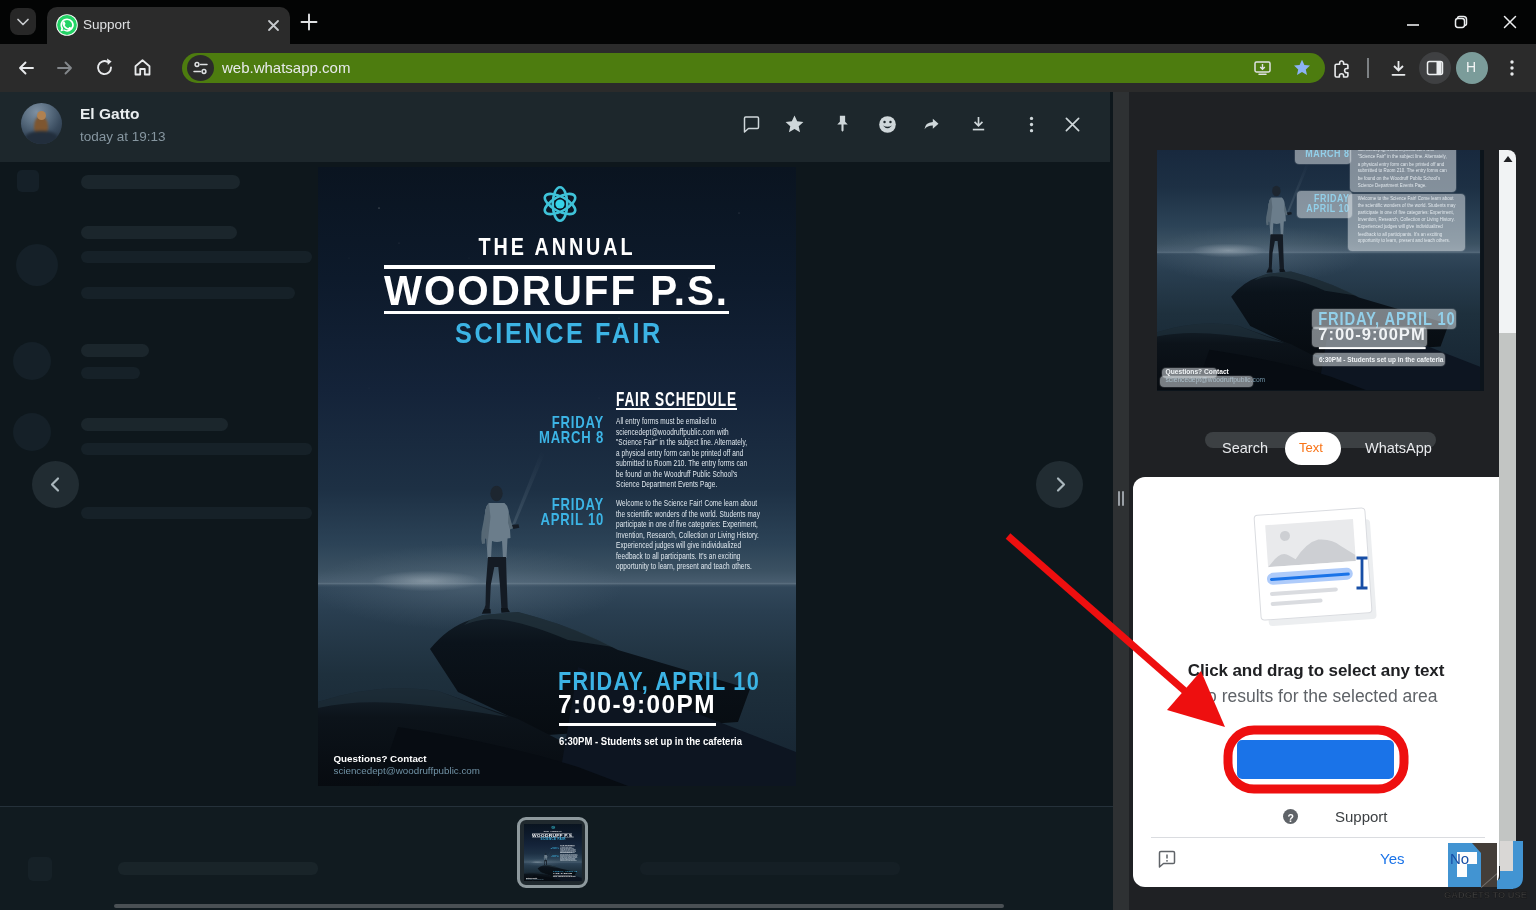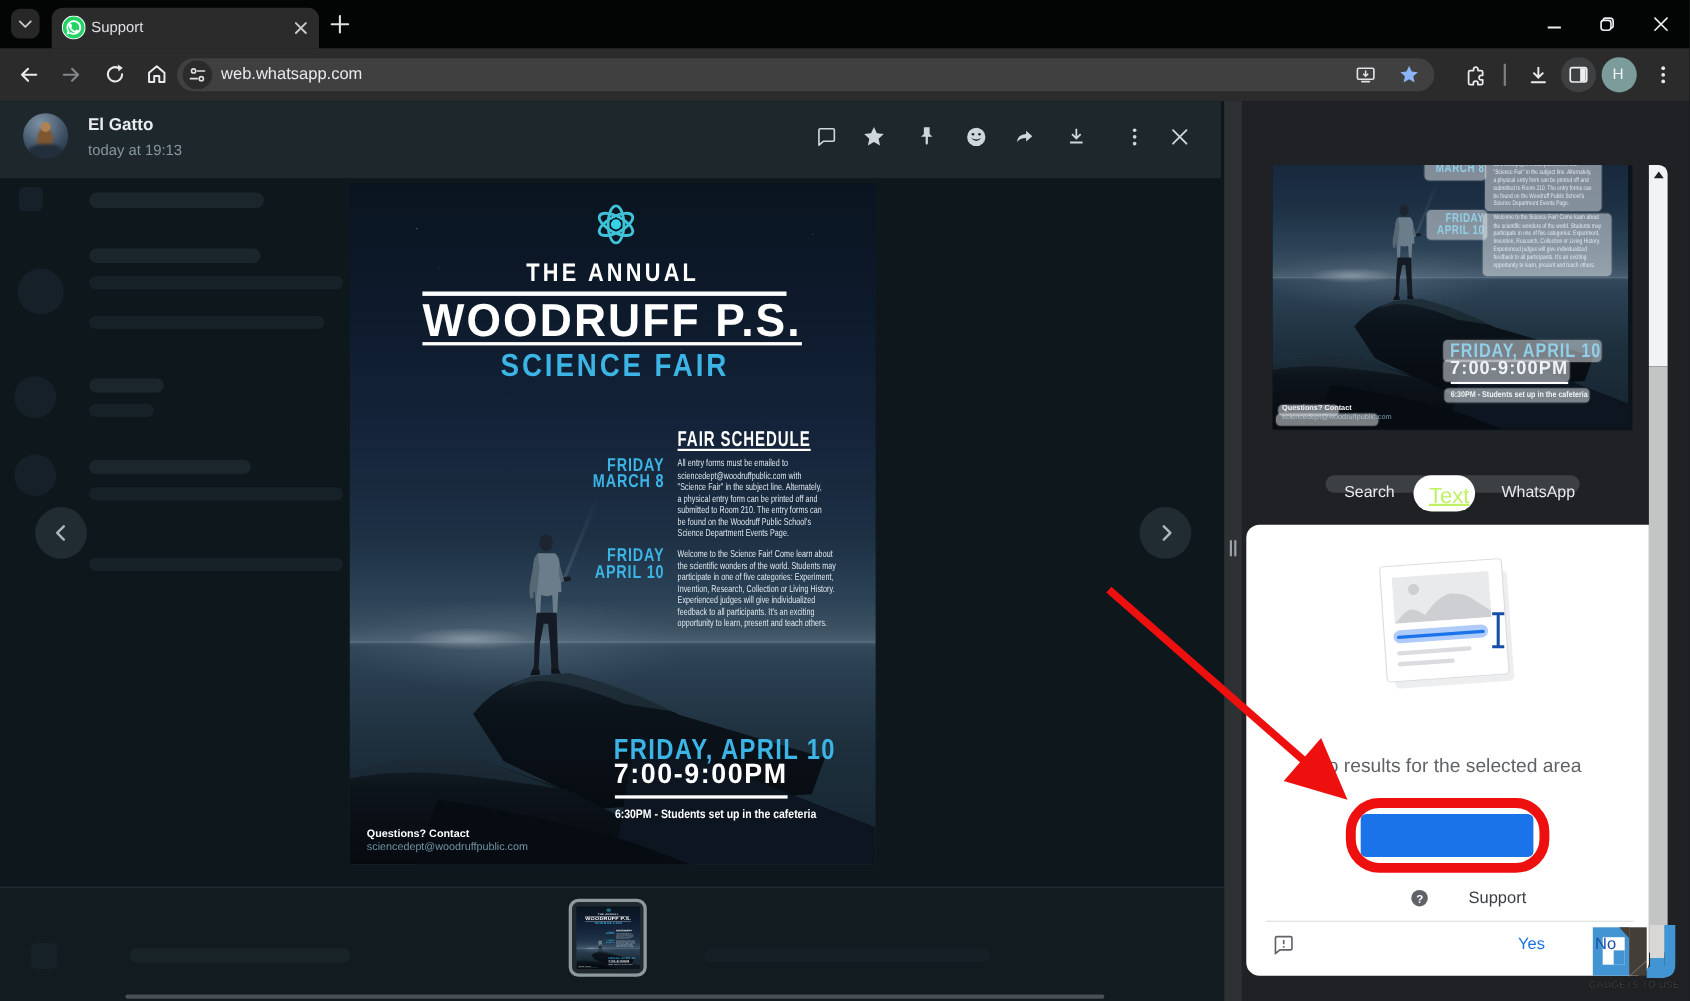--- a/index.html
+++ b/index.html
@@ -4,21 +4,21 @@
 <style>
   html,body{margin:0;padding:0;}
   body{width:1536px;height:910px;overflow:hidden;position:relative;background:#1f2124;
        font-family:"Liberation Sans",sans-serif;}
   .abs{position:absolute;}
   
   #tabbar{left:0;top:0;width:1536px;height:44px;background:#030404;}
   #tab{left:47px;top:7px;width:243px;height:37px;background:#2b2b2b;border-radius:10px 10px 0 0;}
   #tabsearch{left:10px;top:8px;width:26px;height:27px;background:#272727;border-radius:8px;}
   #toolbar{left:0;top:44px;width:1536px;height:48px;background:#2b2b2b;}
-  #omnibox{left:161px;top:9px;width:1143px;height:30px;background:#404040;border-radius:15px;}
+  #omnibox{left:182px;top:9px;width:1143px;height:30px;background:#4d7c0f;border-radius:15px;}
   
   #wa{left:0;top:92px;width:1113px;height:818px;background:#0e171c;overflow:hidden;}
   #wahead{left:0;top:0;width:1110px;height:70px;background:#1d272c;}
   #wabottom{left:0;top:714px;width:1113px;height:104px;background:#111b20;border-top:1px solid #25313a;}
   .ghost{background:#1b262c;border-radius:7px;}
   .ghost2{background:#162128;border-radius:6px;}
   .ghostc{background:#152028;}
   .wicon{width:21px;height:21px;}
   
   .poster{position:absolute;width:478px;height:619px;background:
@@ -407,21 +407,21 @@
       <div class="ocr" style="left:155px;top:159px;width:144px;height:20px;"></div>
       <div class="ocr" style="left:155px;top:177px;width:115px;height:20px;"></div>
       <div class="ocr" style="left:156px;top:203px;width:132px;height:13px;"></div>
       <div class="ocr" style="left:5px;top:218px;width:55px;height:10px;"></div>
       <div class="ocr" style="left:3px;top:226px;width:93px;height:11px;"></div>
     </div>
 
     <div class="abs" style="left:76px;top:340px;width:231px;height:16px;background:#3c4043;border-radius:17px;">
       <span class="abs" style="left:17px;top:8px;font-size:14.5px;color:#e8eaed;">Search</span>
       <div class="abs" style="left:80px;top:0;width:56px;height:33px;background:#ffffff;border-radius:17px;"></div>
-      <span class="abs" style="left:94px;top:8px;font-size:20px;color:#bef264;text-decoration:underline;">Text</span>
+      <span class="abs" style="left:94px;top:8px;font-size:13px;color:#f97316;">Text</span>
       <span class="abs" style="left:160px;top:8px;font-size:14.5px;color:#e8eaed;">WhatsApp</span>
     </div>
 
     <div class="abs" id="lenscard">
 
       <div class="abs" style="left:126px;top:40px;width:108px;height:100px;background:#f1f3f4;border-radius:4px;transform:rotate(-4deg);box-shadow:6px 6px 0 0 #eceef0;"></div>
       <div class="abs" style="left:124px;top:34px;width:110px;height:104px;background:#ffffff;border:1.5px solid #dadce0;border-radius:4px;transform:rotate(-4deg);">
         <div class="abs" style="left:10px;top:10px;width:88px;height:42px;background:#e9eaec;overflow:hidden;">
           <div class="abs" style="left:14px;top:7px;width:10px;height:10px;border-radius:50%;background:#cdcfd3;"></div>
           <svg class="abs" style="left:0;top:12px" width="88" height="30" viewBox="0 0 88 30">
@@ -429,20 +429,21 @@
           </svg>
         </div>
         <div class="abs" style="left:8px;top:58px;width:86px;height:12px;background:#aecbfa;border-radius:6px;"></div>
         <div class="abs" style="left:11px;top:62.5px;width:80px;height:3px;background:#1a73e8;border-radius:2px;"></div>
         <div class="abs" style="left:10px;top:77px;width:68px;height:4px;background:#dadce0;border-radius:2px;"></div>
         <div class="abs" style="left:10px;top:87px;width:52px;height:4px;background:#dadce0;border-radius:2px;"></div>
       </div>
       <svg class="abs" style="left:221px;top:79px" width="16" height="34" viewBox="0 0 16 34">
         <path d="M2.5 2 H13.5 M2.5 32 H13.5 M8 2 V32" stroke="#174ea6" stroke-width="2.8"></path>
       </svg>
+      <div class="abs" style="left:0;top:184px;width:366px;text-align:center;font-size:17px;font-weight:bold;color:#202124;letter-spacing:-0.1px;">Click and drag to select any text</div>
       <div class="abs" style="left:0;top:209px;width:366px;text-align:center;font-size:17.5px;color:#5f6368;">No results for the selected area</div>
 
       <div class="abs" style="left:104px;top:263px;width:157px;height:39px;background:#1a73e8;border-radius:5px;"></div>
 
       <div class="abs" style="left:150px;top:332px;width:15px;height:15px;border-radius:50%;background:#5f6368;"></div>
       <span class="abs" style="left:154.5px;top:334.5px;font-size:10.5px;font-weight:bold;color:#ffffff;">?</span>
       <span class="abs" style="left:174px;top:331px;font-size:15px;color:#3c4043;margin-left:28px;">Support</span>
       <div class="abs" style="left:18px;top:360px;width:334px;height:1px;background:#dadce0;"></div>
 
       <svg class="abs" style="left:24px;top:372px" width="20" height="20" viewBox="0 0 20 20">

